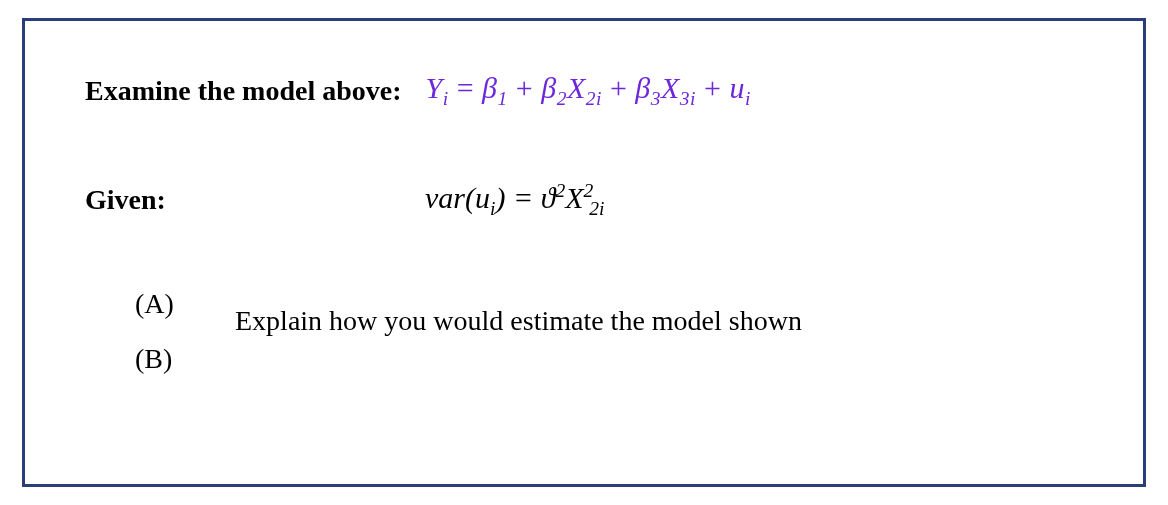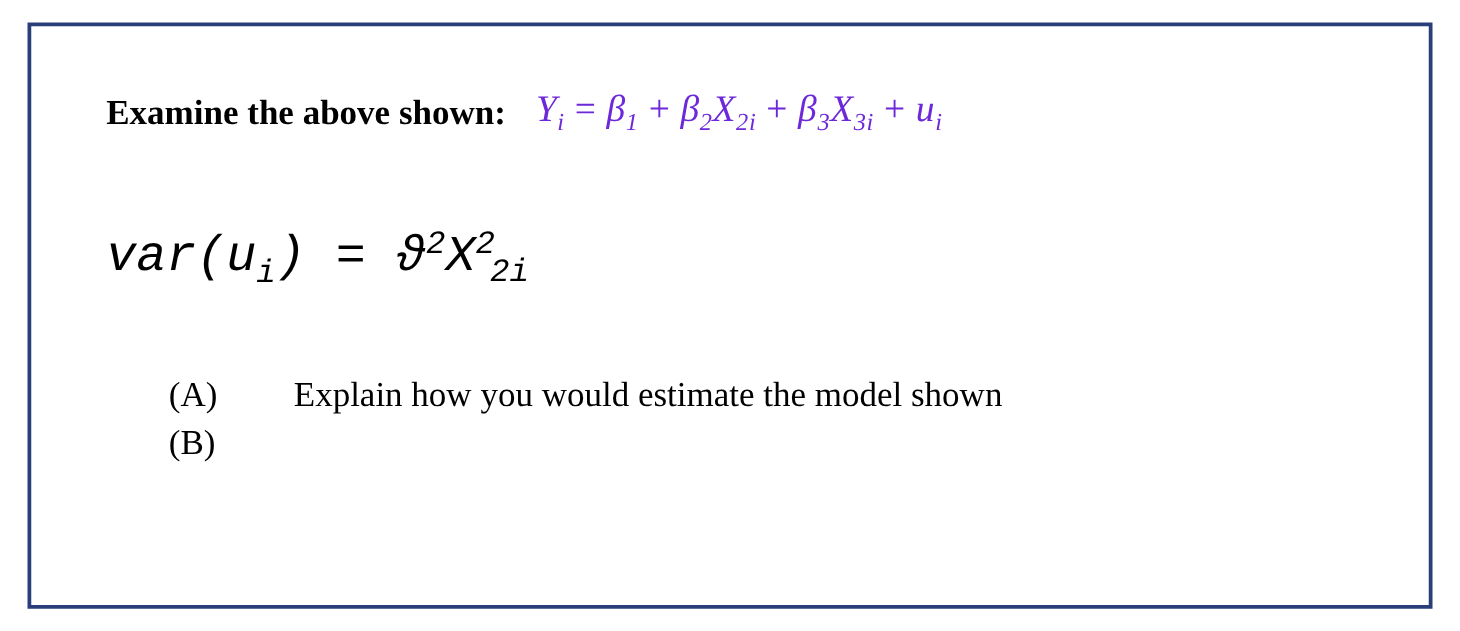--- a/index.html
+++ b/index.html
@@ -43,68 +43,70 @@
     }
     .row2 {
       display: flex;
       align-items: center;
       margin-bottom: 65px;
     }
     .row2 .label-bold {
       min-width: 340px;
     }
     .equation2 {
-      font-size: 40px;
-      font-family: Liberation Mono, monospace;
+      font-size: 30px;
+      font-family: Liberation Serif, serif;
       font-style: italic;
       color: #000;
       margin-left: 0px;
     }
     .questions {
       padding-left: 50px;
       font-size: 28px;
       color: #000;
     }
     .qrow {
       display: flex;
       align-items: flex-start;
       line-height: 1.35;
     }
     .qlabel {
       min-width: 100px;
     }
     .qtext {
       flex: 1;
+      margin-top: 17px;
     }
     .sub {
       font-size: 0.65em;
       vertical-align: sub;
       font-style: italic;
     }
     .sup {
       font-size: 0.65em;
       vertical-align: super;
     }
     .ital {
       font-style: italic;
     }
   </style>
 </head>
 <body>
 
 <div class="frame">
 
   <div class="row1">
-    <span class="label-bold">Examine the above shown:</span>
+    <span class="label-bold">Examine the model above:</span>
     <span class="equation1">
       <span class="ital">Y</span><span class="sub">i</span><span> = </span><span class="ital">β</span><span class="sub">1</span><span> + </span><span class="ital">β</span><span class="sub">2</span><span class="ital">X</span><span class="sub">2i</span><span> + </span><span class="ital">β</span><span class="sub">3</span><span class="ital">X</span><span class="sub">3i</span><span> + </span><span class="ital">u</span><span class="sub">i</span>
     </span>
   </div>
 
   <div class="row2">
+    <span class="label-bold">Given:</span>
     <span class="equation2">
       <span>var</span><span>(</span><span>u</span><span class="sub">i</span><span>)</span><span> = </span><span>ϑ</span><span class="sup">2</span><span>X</span><span class="sup">2</span><span class="sub" style="margin-left:-4px;">2i</span>
     </span>
   </div>
 
   <div class="questions">
     <div class="qrow">
       <span class="qlabel">(A)</span>
       <span class="qtext">Explain how you would estimate the model shown</span>
     </div>

